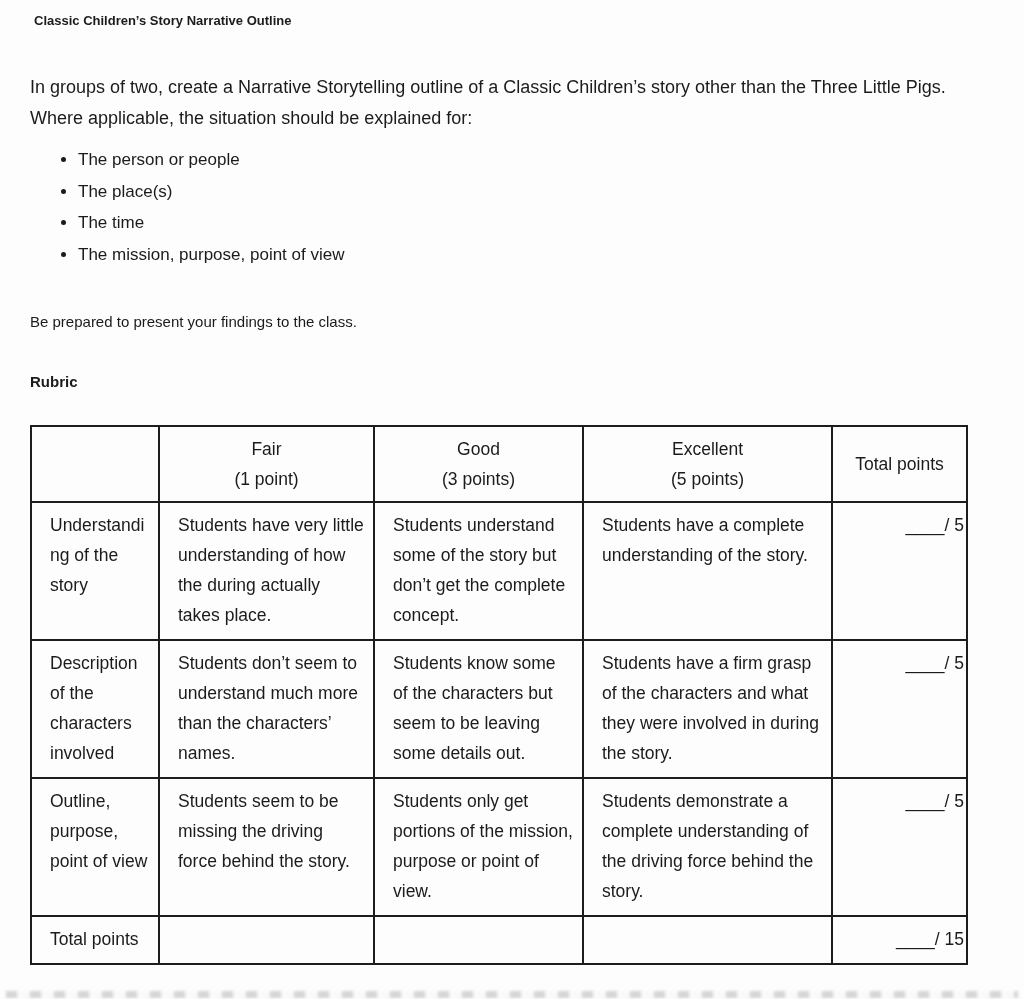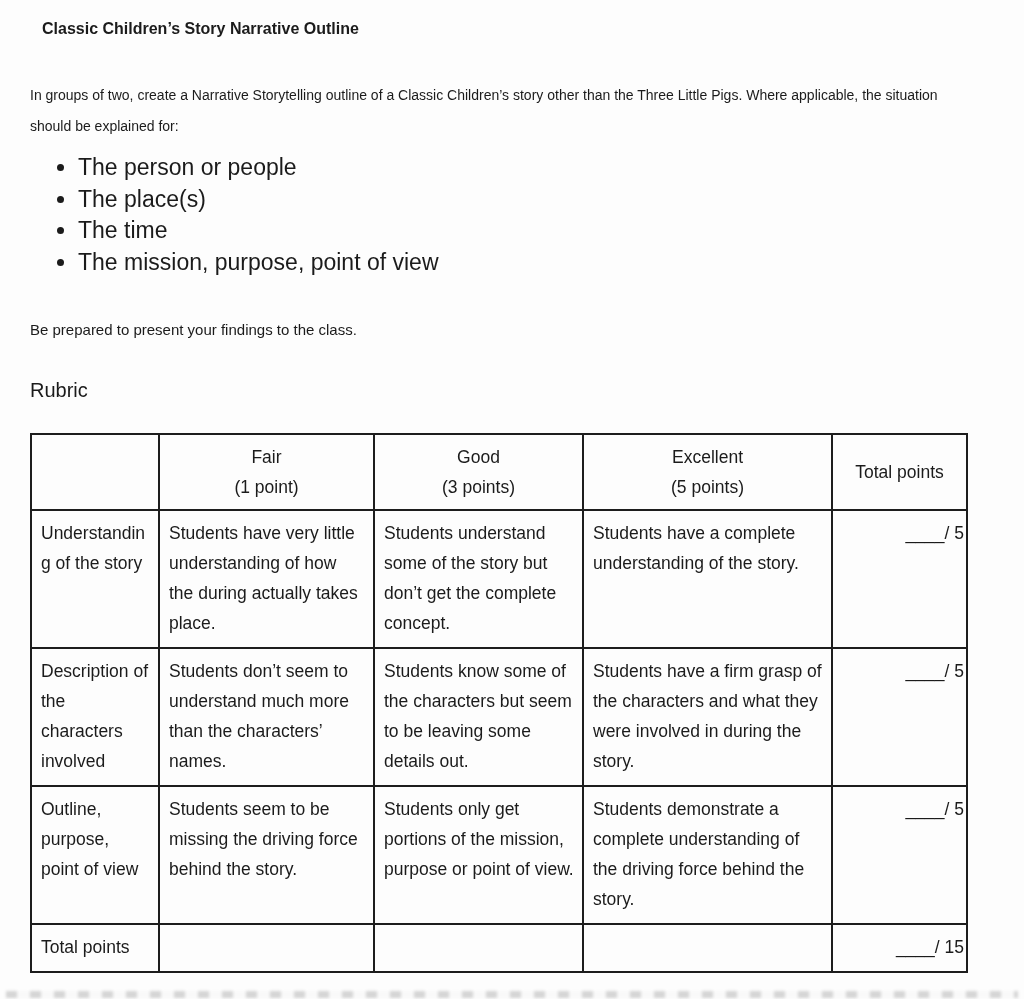--- a/index.html
+++ b/index.html
@@ -13,49 +13,49 @@
     position: relative;
     overflow: hidden;
     font-family: "Liberation Sans", sans-serif;
     color: #1b1b1b;
     background: #fdfdfd;
   }
   .page {
     padding: 6px 30px 0 30px;
   }
   .doc-title {
-    font-size: 16px;
+    font-size: 13px;
     font-weight: bold;
-    margin: 12px;
+    margin: 4px;
     line-height: 22px;
   }
   .intro {
     margin: 40px 0 0 0;
-    font-size: 14px;
+    font-size: 18px;
     line-height: 31px;
     max-width: 950px;
   }
   .bullet-list {
     margin: 10px 0 0 0;
     padding-left: 48px;
     list-style: disc outside;
   }
   .bullet-list li {
-    font-size: 23px;
+    font-size: 17px;
     line-height: 31.5px;
   }
   .closing {
     margin: 41px 0 0 0;
     font-size: 15px;
     line-height: 22px;
   }
   .rubric-heading {
     margin: 38px 0 0 0;
-    font-size: 20px;
-    font-weight: normal;
+    font-size: 15px;
+    font-weight: bold;
     line-height: 22px;
   }
   table.rubric {
     border-collapse: collapse;
     table-layout: fixed;
     width: 936px;
     margin-top: 32px;
   }
   table.rubric th,
   table.rubric td {
@@ -65,21 +65,21 @@
     overflow-wrap: break-word;
   }
   table.rubric th {
     font-weight: normal;
     text-align: center;
     vertical-align: middle;
     padding: 7px 4px;
   }
   table.rubric td {
     vertical-align: top;
-    padding: 7px 8px 9px 9px;
+    padding: 7px 8px 9px 18px;
     text-align: left;
   }
   table.rubric td.score-cell {
     text-align: right;
     padding-left: 2px;
     padding-right: 2px;
   }
   .hdr-sub:empty, .hdr-label:empty { display: none; }
   
   .scan-noise {

